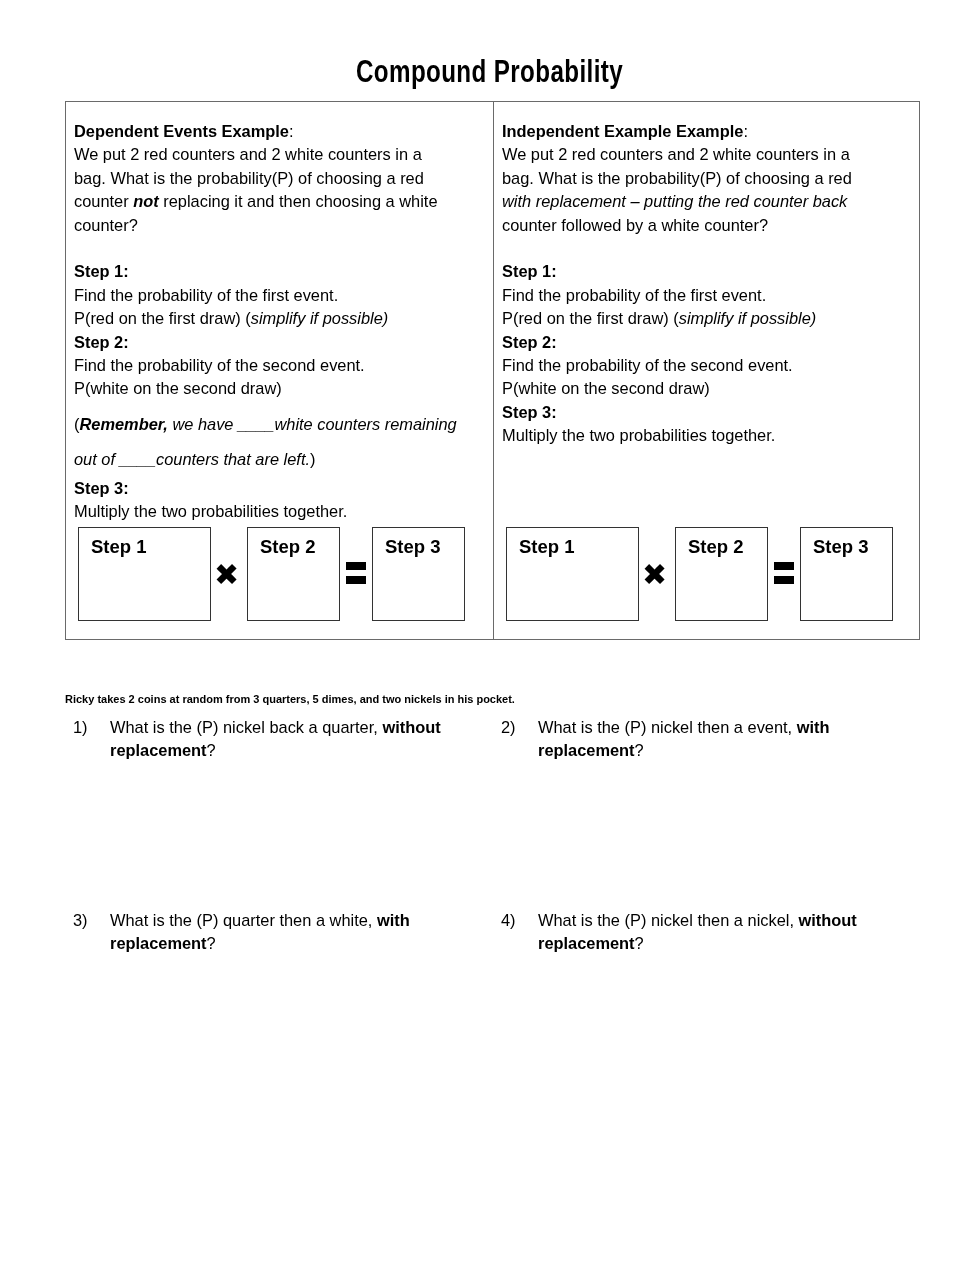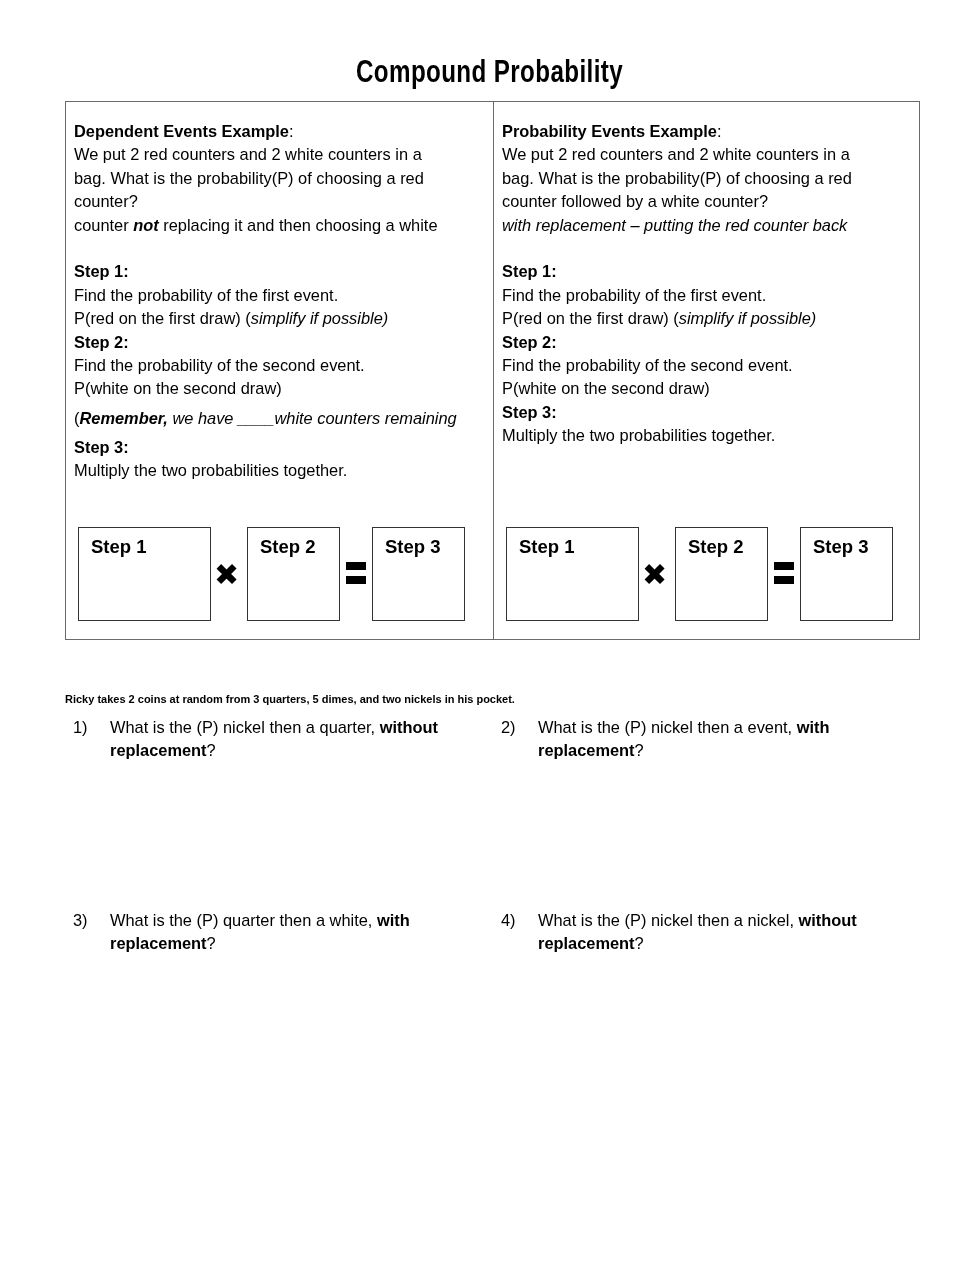--- a/index.html
+++ b/index.html
@@ -21,21 +21,21 @@
     border: 1px solid #6a6a6a; box-sizing: border-box;
   }
   .divider { position: absolute; left: 427px; top: 0; bottom: 0; border-left: 1px solid #6a6a6a; }
   .col { position: absolute; top: 18px; width: 420px; font-size: 16.4px; line-height: 23.4px; }
   .col.left { left: 8px; }
   .col.right { left: 436px; }
   .line { white-space: nowrap; }
   .b { font-weight: bold; }
   .i { font-style: italic; }
   .gap { height: 23.4px; }
-  .remember { line-height: 35px; margin-top: 0; }
+  .remember { line-height: 35px; margin-top: 6px; }
   .step3 { margin-top: 0px; }
   .boxes { position: absolute; top: 425px; left: 0; width: 420px; height: 95px; padding-left: 17px; }
   .sbox { position: absolute; border: 1px solid #333; box-sizing: border-box; background: #fff; }
   .sbox span { position: absolute; left: 12px; top: 8px; font-weight: bold; font-size: 18.5px; font-family: "Liberation Sans", sans-serif; }
   .op { position: absolute; font-size: 30px; font-weight: bold; line-height: 30px; }
   .eq { position: absolute; width: 20px; height: 23px; }
   .eq div { position: absolute; left: 0; width: 20px; height: 8px; background: #000; }
   .question-intro { position: absolute; left: 65px; top: 693px; font-size: 11px; font-weight: bold; white-space: nowrap; }
   .q { position: absolute; font-size: 16.4px; line-height: 23.4px; width: 400px; }
   .q .num { position: absolute; left: 0; top: 0; }
@@ -46,42 +46,43 @@
 
 <div class="title">Compound Probability</div>
 
 <div class="table">
   <div class="divider"></div>
 
   <div class="col left">
     <div class="line"><span class="b">Dependent Events Example</span><span>:</span></div>
     <div class="line">We put 2 red counters and 2 white counters in a</div>
     <div class="line">bag.  What is the probability(P) of choosing a red</div>
+    <div class="line"><span>counter </span><span class="b i">not</span><span> replacing it and then choosing a white</span></div>
     <div class="line">counter?</div>
-    <div class="line"><span>counter </span><span class="b i">not</span><span> replacing it and then choosing a white</span></div>
     <div class="gap"></div>
     <div class="line b">Step 1:</div>
     <div class="line">Find the probability of the first event.</div>
     <div class="line"><span>P(red on the first draw)    (</span><span class="i">simplify if possible)</span></div>
     <div class="line b">Step 2:</div>
     <div class="line">Find the probability of the second event.</div>
     <div class="line">P(white on the second draw)</div>
     <div class="remember">
       <div class="line"><span>(</span><span class="b i">Remember,</span><span class="i"> we have ____white counters remaining</span></div>
+      <div class="line"><span class="i">out of ____counters that are left.</span><span>)</span></div>
     </div>
     <div class="line b step3">Step 3:</div>
     <div class="line">Multiply the two probabilities together.</div>
   </div>
 
   <div class="col right">
-    <div class="line"><span class="b">Probability Events Example</span><span>:</span></div>
+    <div class="line"><span class="b">Independent Example Example</span><span>:</span></div>
     <div class="line">We put 2 red counters and 2 white counters in a</div>
     <div class="line">bag.  What is the probability(P) of choosing a red</div>
+    <div class="line i">with replacement – putting the red counter back</div>
     <div class="line">counter followed by a white counter?</div>
-    <div class="line i">with replacement – putting the red counter back</div>
     <div class="gap"></div>
     <div class="line b">Step 1:</div>
     <div class="line">Find the probability of the first event.</div>
     <div class="line"><span>P(red on the first draw)    (</span><span class="i">simplify if possible)</span></div>
     <div class="line b">Step 2:</div>
     <div class="line">Find the probability of the second event.</div>
     <div class="line">P(white on the second draw)</div>
     <div class="line b step3">Step 3:</div>
     <div class="line">Multiply the two probabilities together.</div>
   </div>
@@ -118,21 +119,21 @@
     <div class="sbox" style="left:294px;top:0;width:93px;height:94px;">
         <span>Step 3</span>
       </div>
   </div>
 </div>
 
 <div class="question-intro">Ricky takes 2 coins at random from 3 quarters, 5 dimes, and two nickels in his pocket.</div>
 
 <div class="q" style="left:73px;top:716px;">
   <span class="num">1)</span>
-  <div class="txt"><span>What is the (P) nickel then a quarter, </span><span class="b">without</span><br><span class="b">replacement</span><span>?</span></div>
+  <div class="txt"><span>What is the (P) nickel back a quarter, </span><span class="b">without</span><br><span class="b">replacement</span><span>?</span></div>
 </div>
 
 <div class="q" style="left:501px;top:716px;">
   <span class="num">2)</span>
   <div class="txt"><span>What is the (P) nickel then a event, </span><span class="b">with</span><br><span class="b">replacement</span><span>?</span></div>
 </div>
 
 <div class="q" style="left:73px;top:909px;">
   <span class="num">3)</span>
   <div class="txt"><span>What is the (P) quarter then a white, </span><span class="b">with</span><br><span class="b">replacement</span><span>?</span></div>

